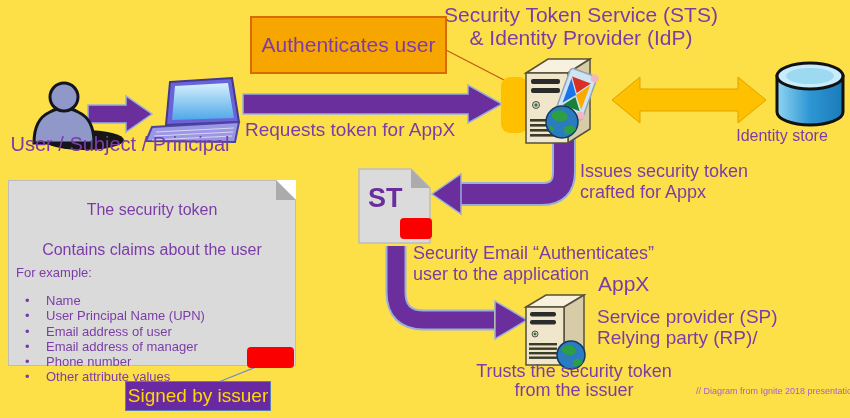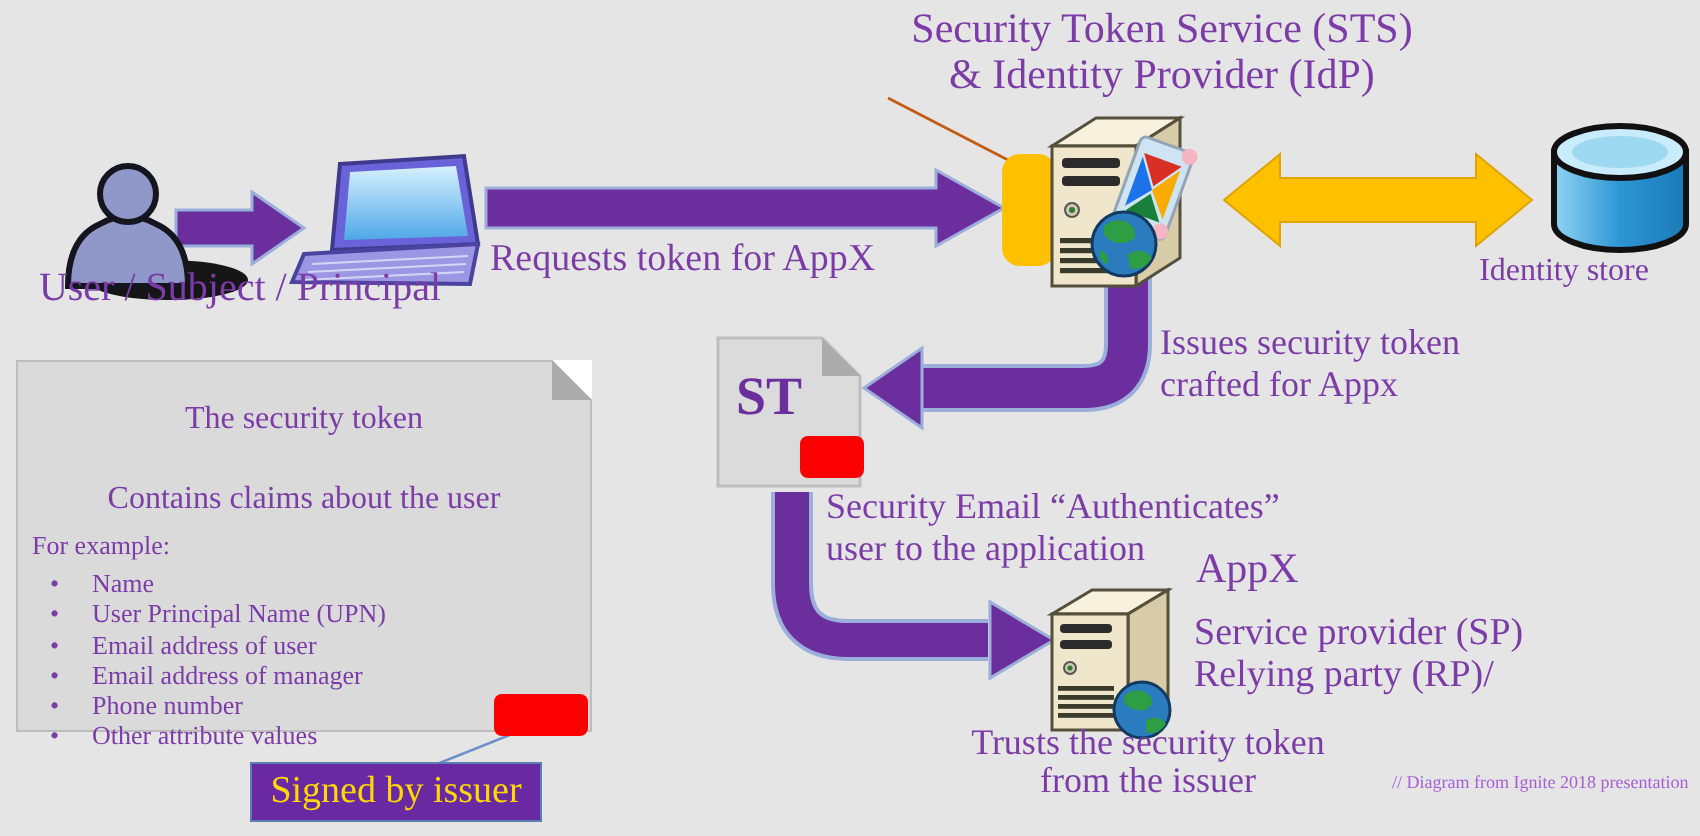--- a/index.html
+++ b/index.html
@@ -2,22 +2,22 @@
 <html style="--purple-text: #7C3CA8; --arrow-purple: #6B2E9D; --arrow-outline: #9BAEDC; --gold: #FFC000; --orange-fill: #F7A600; --orange-border: #D86B00; --note-fill: #DADADA; --red: #FB0000; --signed-fill: #6829A3; --signed-text: #FFD800;"><head>
 <meta charset="utf-8">
 <style>
   :root{
     --purple-text:#7C3CA8; --arrow-purple:#6B2E9D; --arrow-outline:#9BAEDC;
     --gold:#FFC000; --orange-fill:#F7A600; --orange-border:#D86B00;
     --note-fill:#DADADA; --note-border:#BDBDBD; --red:#FB0000;
     --signed-fill:#6829A3; --signed-text:#FFD800; --signed-border:#5B7FB5;
   }
   html,body{margin:0;padding:0;background:#fff;}
-  #stage{position:relative;width:850px;height:418px;background:#e5e5e5;overflow:hidden;
-         font-family:Liberation Serif, serif;}
+  #stage{position:relative;width:850px;height:418px;background:#fde047;overflow:hidden;
+         font-family:Liberation Sans, sans-serif;}
   #diagram-svg{position:absolute;left:0;top:0;z-index:1;}
   .label{position:absolute;color:var(--purple-text);z-index:3;white-space:nowrap;}
   .purple-fill{fill:var(--arrow-purple);stroke:var(--arrow-outline);stroke-width:1.5;}
   .purple-stroke-under{fill:none;stroke:var(--arrow-outline);}
   .purple-stroke{fill:none;stroke:var(--arrow-purple);}
   .gold-fill{fill:var(--gold);stroke:#DFA300;stroke-width:1;}
 
   .title{left:430px;top:3px;width:302px;text-align:center;font-size:21px;line-height:23px;}
   .auth-box{position:absolute;left:250px;top:16px;width:193px;height:54px;z-index:3;
     background:var(--orange-fill);border:2px solid var(--orange-border);
@@ -32,21 +32,21 @@
   .appx{left:598px;top:272px;font-size:21px;}
   .rp{left:597px;top:306px;font-size:19px;line-height:21px;}
   .trusts{left:466px;top:362px;width:216px;text-align:center;font-size:18px;line-height:19px;white-space:normal;}
   .attribution{left:696px;top:386px;font-size:9px;color:#A45FD6;}
 
   .note{position:absolute;left:8px;top:180px;width:288px;height:186px;z-index:2;
     background:var(--note-fill);border:1px solid var(--note-border);box-sizing:border-box;}
   .note-fold{position:absolute;right:-1px;top:-1px;z-index:3;}
   .note-head{width:100%;text-align:center;color:var(--purple-text);font-size:16px;line-height:23px;margin-top:17px;}
   .note-intro{color:var(--purple-text);font-size:13px;margin:4px 0 0 7px;}
-  .note ul{list-style:none;margin:3px 0 0 0;padding:0;}
+  .note ul{list-style:none;margin:13px 0 0 0;padding:0;}
   .note li{position:relative;padding-left:37px;color:var(--purple-text);font-size:13px;line-height:15.3px;}
   .note li::before{content:"\2022";position:absolute;left:16px;}
 
   .stamp{position:absolute;background:var(--red);border-radius:4px;z-index:4;}
   .stamp-st{left:400px;top:218px;width:32px;height:21px;}
   .stamp-note{left:247px;top:347px;width:47px;height:21px;}
 
   .signed-box{position:absolute;left:125px;top:381px;width:146px;height:30px;z-index:3;
     background:var(--signed-fill);border:1.5px solid var(--signed-border);box-sizing:border-box;
     display:flex;align-items:center;justify-content:center;
@@ -167,20 +167,23 @@
     </g>
 
     <line x1="256" y1="367" x2="206" y2="387" stroke="#6E8FC9" stroke-width="1.3"></line>
   </svg>
 
   <div class="label title">
     <div>Security Token Service (STS)</div>
     <div>&amp; Identity Provider (IdP)</div>
   </div>
 
+  <div class="auth-box">
+    <span>Authenticates user</span>
+  </div>
 
   <div class="label requests">Requests token for AppX</div>
   <div class="label user-label">User / Subject / Principal</div>
   <div class="label idstore-label">Identity store</div>
 
   <div class="label issues">
     <div>Issues security token</div>
     <div>crafted for Appx</div>
   </div>
 

